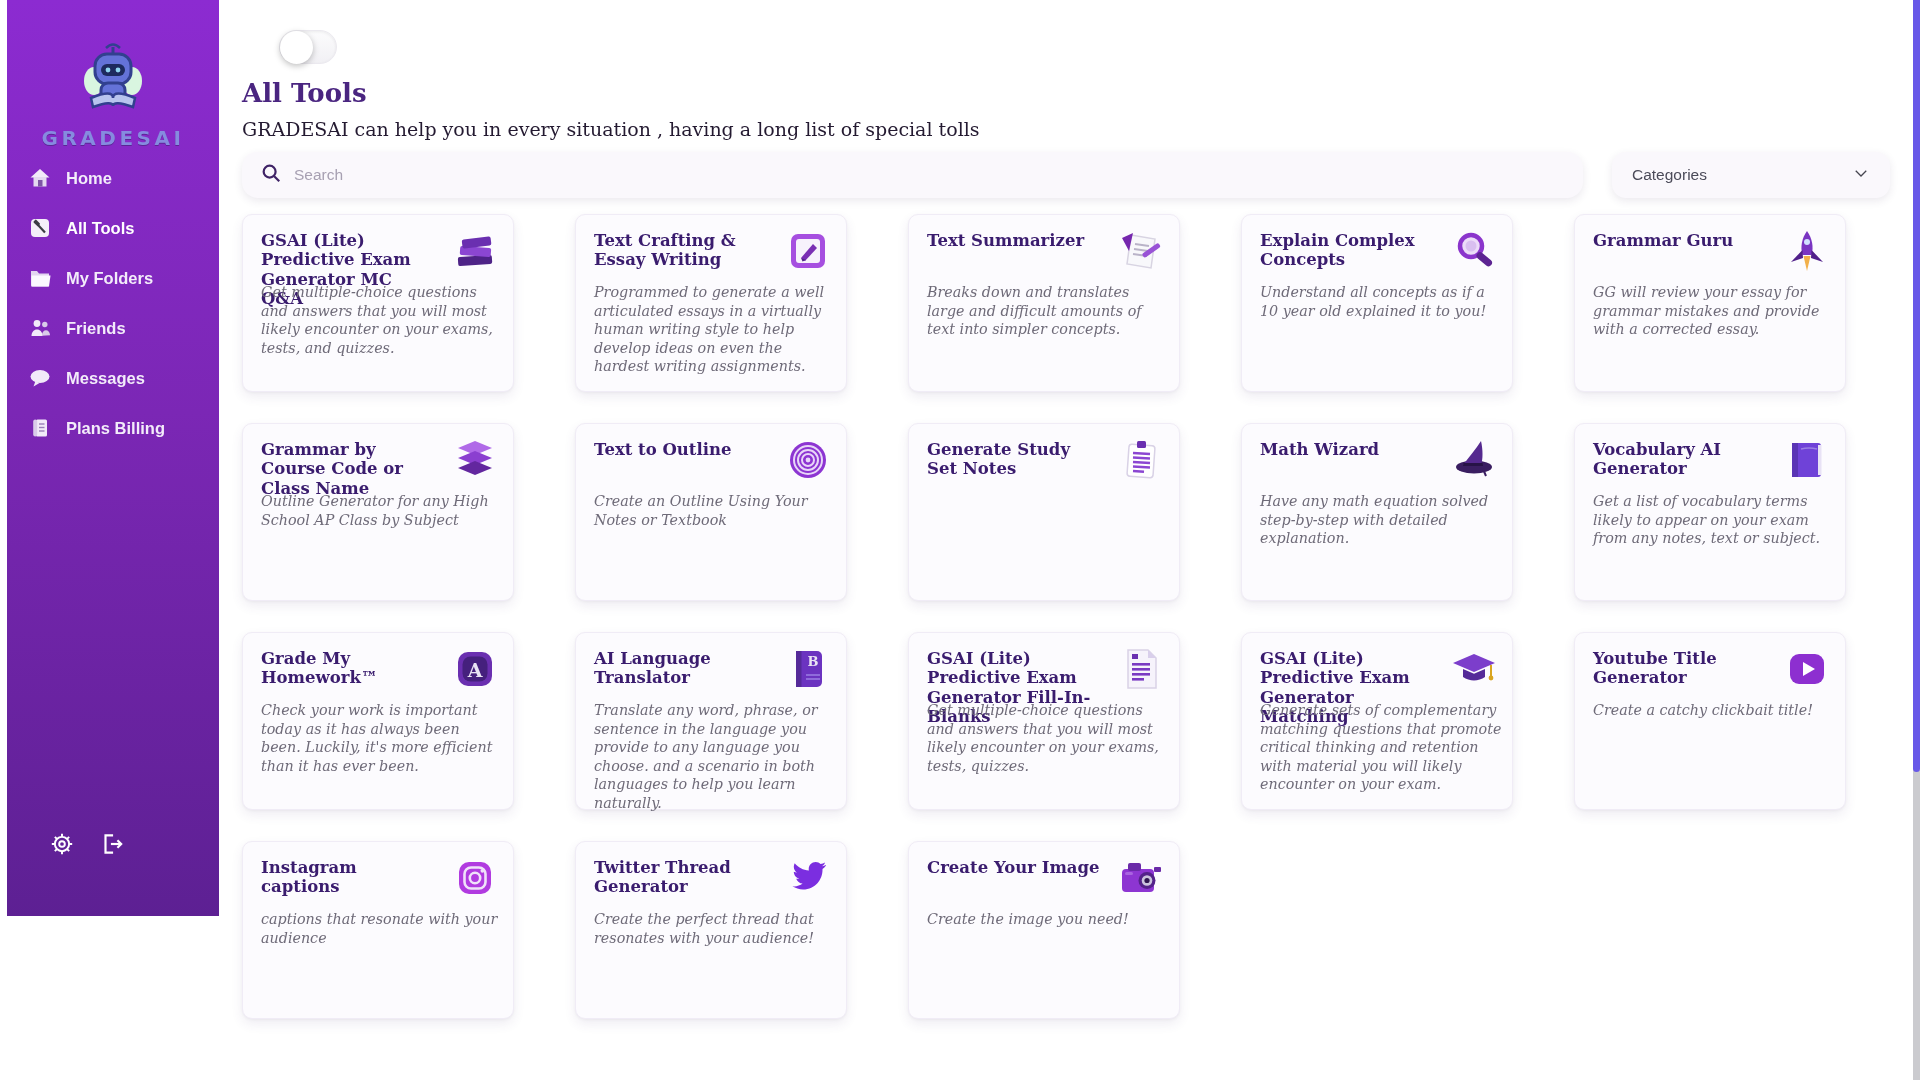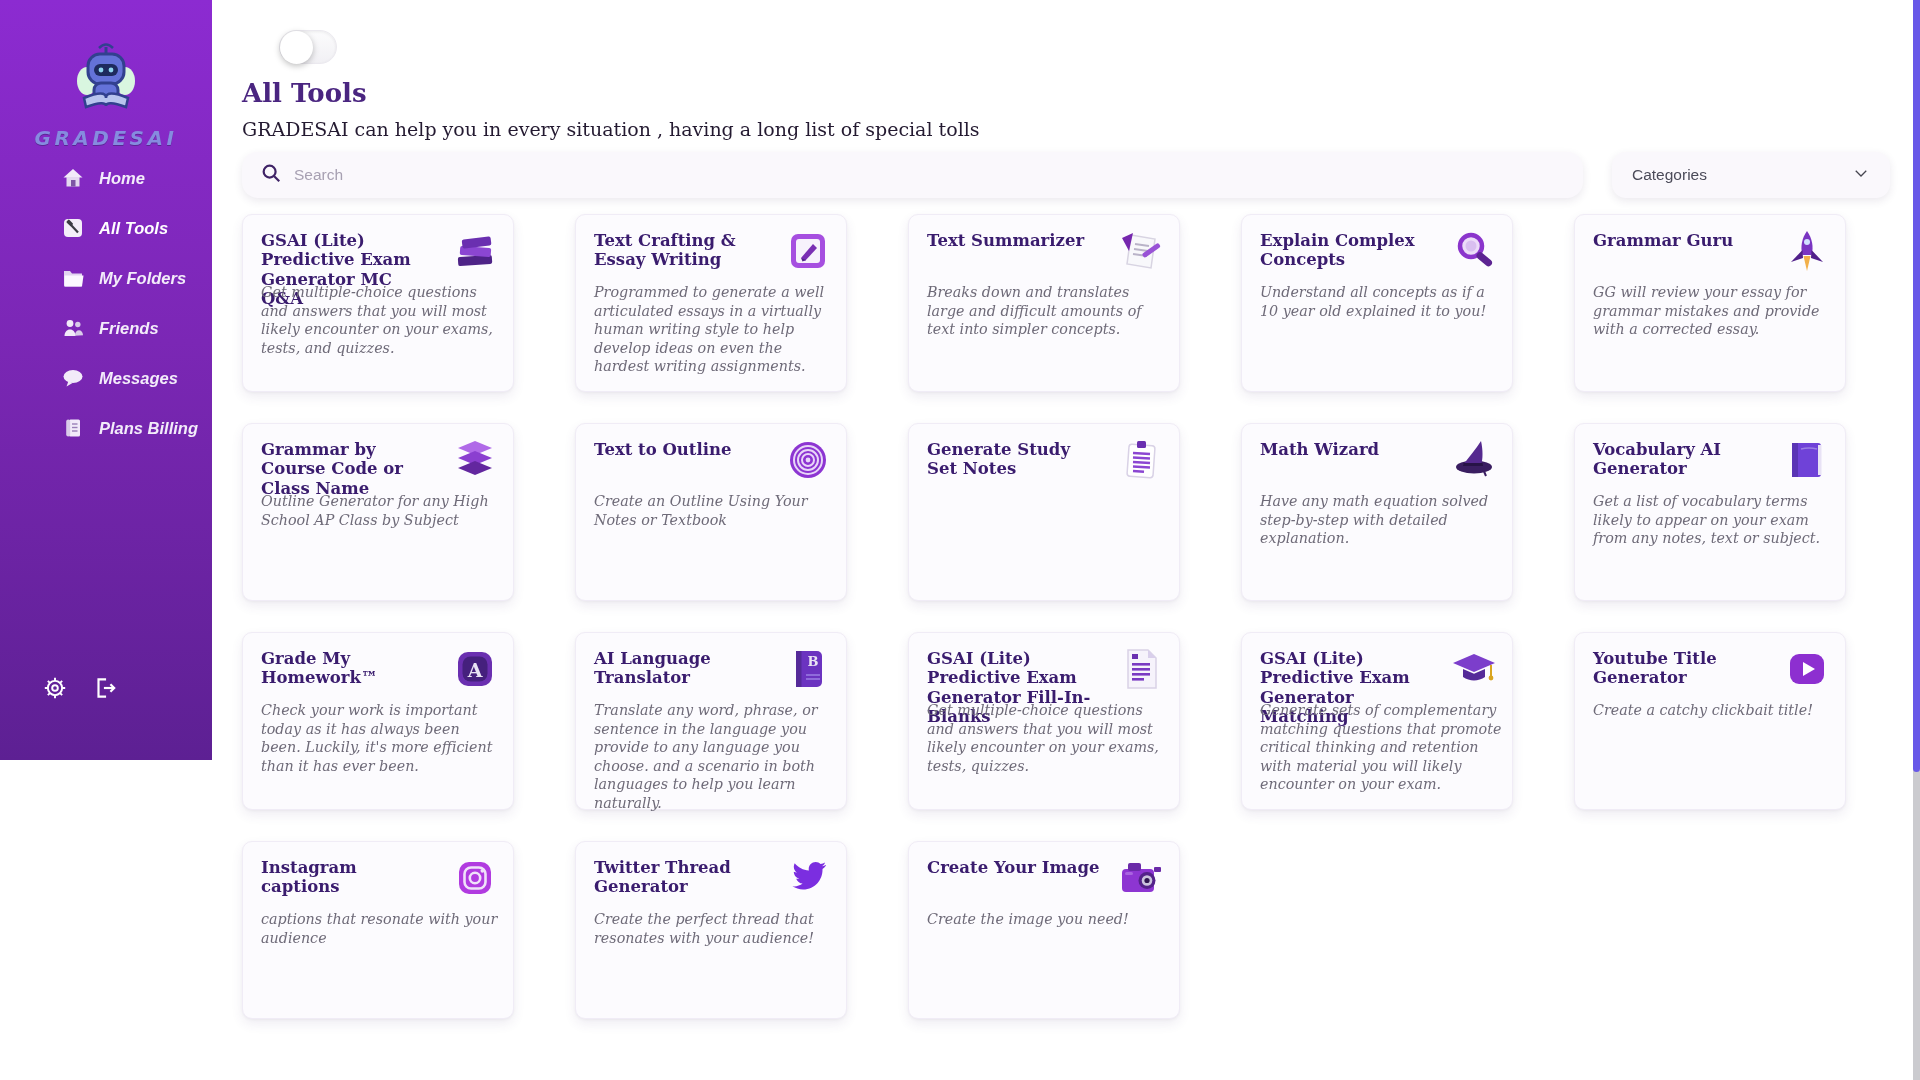--- a/index.html
+++ b/index.html
@@ -1,28 +1,28 @@
 <!DOCTYPE html>
 <html><head>
 <meta charset="utf-8">
 <style>
   * { margin:0; padding:0; box-sizing:border-box; }
   html,body { width:1920px; height:1080px; background:#ffffff; overflow:hidden;
               font-family:"Liberation Sans", sans-serif; }
   body { position:relative; }
 
   
-  .sidebar { position:absolute; left:0; top:0; width:212px; height:760px;
-    background:linear-gradient(180deg,#8c2bd1 0%, #7b27b5 45%, #5d2093 100%);font-style:italic; }
+  .sidebar { position:absolute; left:7px; top:0; width:212px; height:916px;
+    background:linear-gradient(180deg,#8c2bd1 0%, #7b27b5 45%, #5d2093 100%); }
   .logo-wrap { text-align:center; padding-top:40px; }
   .wordmark { text-align:center; color:#868bdf; font-weight:bold; font-size:20px;
     letter-spacing:3.5px; margin-top:2px; font-family:"DejaVu Sans", sans-serif;
     text-shadow:0 1px 0 rgba(40,30,90,.45); }
   .nav { position:absolute; left:0; top:163px; width:212px; display:flex;
-    flex-direction:column; gap:20px; padding-left:60px; }
+    flex-direction:column; gap:20px; padding-left:20px; }
   .nav-item { display:flex; align-items:center; gap:13px; height:30px;
     color:#f3ecfa; font-size:16.5px; font-weight:600; cursor:pointer; }
   .nav-item.active { color:#ffffff; font-weight:800; }
   .nav-icon { width:26px; height:26px; display:flex; align-items:center; justify-content:center; }
   .nav-icon svg { width:24px; height:24px; }
   .sidebar-footer { position:absolute; left:42px; bottom:56px; display:flex; gap:24px; }
   .sidebar-footer button { background:none; border:none; cursor:pointer; padding:0; }
   .sidebar-footer svg { width:26px; height:26px; }
 
   

